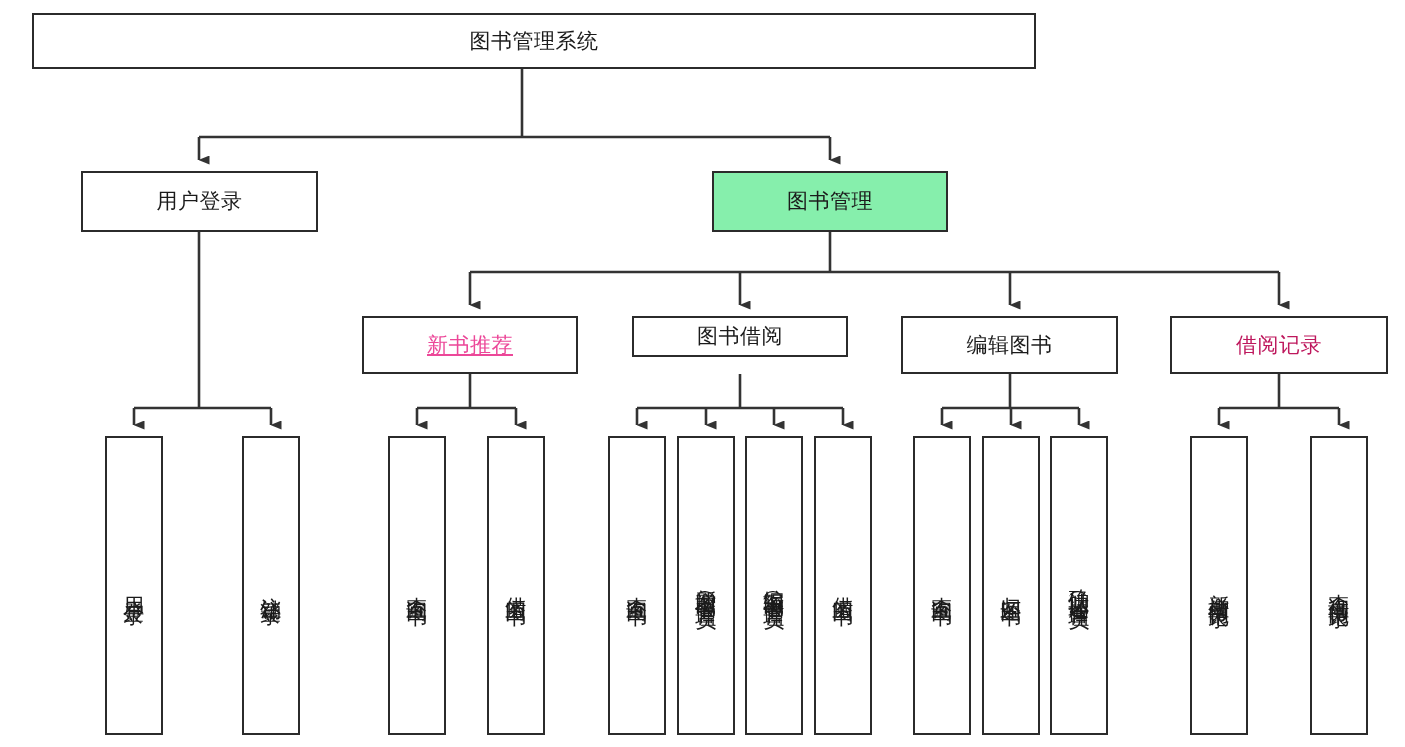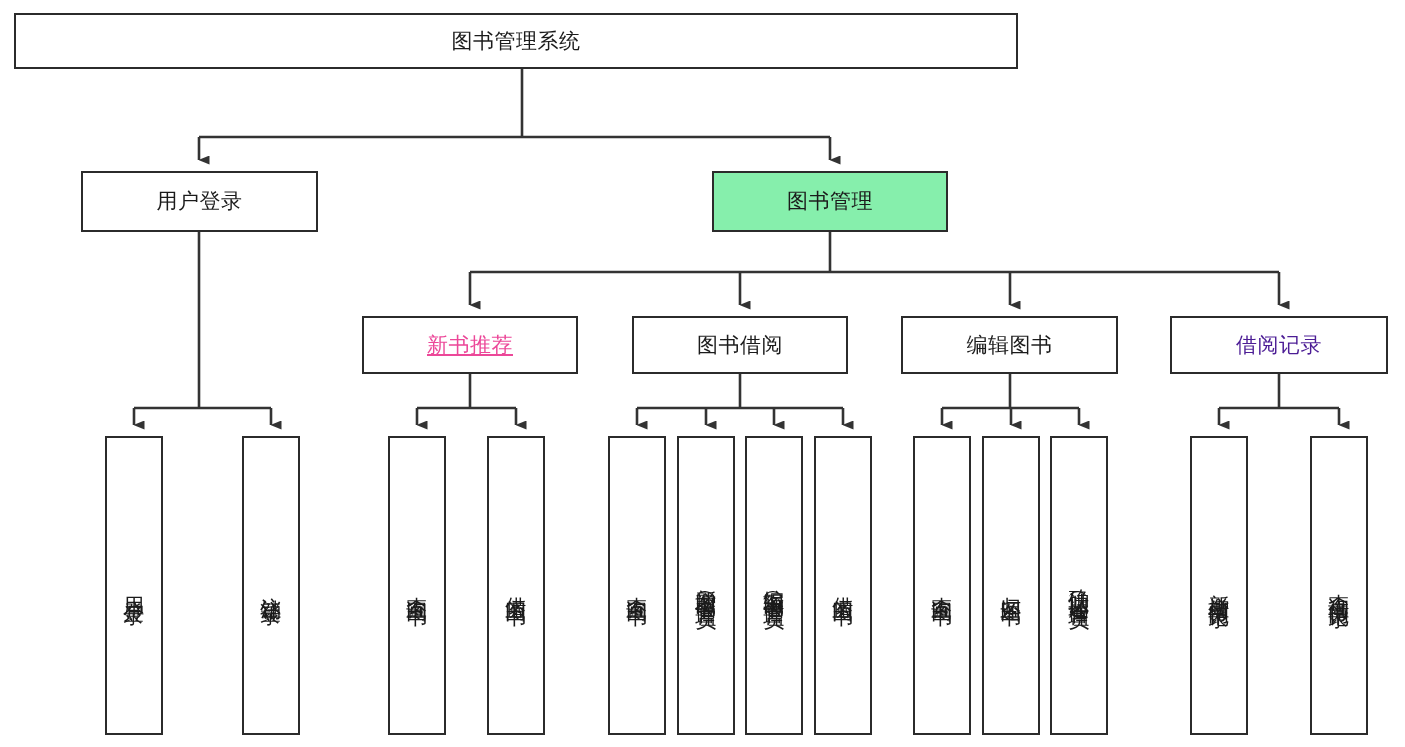--- a/index.html
+++ b/index.html
@@ -119,42 +119,42 @@
       <path d="M1011,408 L1011,425" marker-end="url(#arrowhead)"></path>
       <path d="M1079,408 L1079,425" marker-end="url(#arrowhead)"></path>
 
       <path d="M1279,374 L1279,408"></path>
       <path d="M1219,408 L1339,408"></path>
       <path d="M1219,408 L1219,425" marker-end="url(#arrowhead)"></path>
       <path d="M1339,408 L1339,425" marker-end="url(#arrowhead)"></path>
     </g>
   </svg>
 
-  <div class="node root horizontal" style="left: 14px; top: 13px; width: 1004px; height: 56px; border-color: rgb(43, 43, 43); background: rgb(255, 255, 255);">
+  <div class="node root horizontal" style="left: 32px; top: 13px; width: 1004px; height: 56px; border-color: rgb(43, 43, 43); background: rgb(255, 255, 255);">
     <span class="label" style="color: rgb(27, 27, 27);">图书管理系统</span>
   </div>
 
   <div class="node horizontal" style="left: 81px; top: 171px; width: 237px; height: 61px; border-color: rgb(43, 43, 43); background: rgb(255, 255, 255);">
     <span class="label" style="color: rgb(27, 27, 27);">用户登录</span>
   </div>
   <div class="node horizontal" style="left: 712px; top: 171px; width: 236px; height: 61px; border-color: rgb(43, 43, 43); background: #86efac;">
     <span class="label" style="color: rgb(27, 27, 27);">图书管理</span>
   </div>
 
   <div class="node horizontal" style="left: 362px; top: 316px; width: 216px; height: 58px; border-color: rgb(43, 43, 43); background: rgb(255, 255, 255);">
     <span class="label" style="color: #ec4899; text-decoration: underline;">新书推荐</span>
   </div>
-  <div class="node horizontal" style="left: 632px; top: 316px; width: 216px; height: 58px; border-color: rgb(43, 43, 43); background: rgb(255, 255, 255);">
+  <div class="node horizontal" style="left: 632px; top: 316px; width: 216px; height: 41px; border-color: rgb(43, 43, 43); background: rgb(255, 255, 255);">
     <span class="label" style="color: rgb(27, 27, 27);">图书借阅</span>
   </div>
   <div class="node horizontal" style="left: 901px; top: 316px; width: 217px; height: 58px; border-color: rgb(43, 43, 43); background: rgb(255, 255, 255);">
     <span class="label" style="color: rgb(27, 27, 27);">编辑图书</span>
   </div>
   <div class="node horizontal" style="left: 1170px; top: 316px; width: 218px; height: 58px; border-color: rgb(43, 43, 43); background: rgb(255, 255, 255);">
-    <span class="label" style="color: #4c1d95;">借阅记录</span>
+    <span class="label" style="color: #be185d;">借阅记录</span>
   </div>
 
   <div class="node vertical" style="left: 105px; top: 436px; width: 58px; height: 299px; border-color: rgb(43, 43, 43); background: rgb(255, 255, 255);">
     <span class="label" style="color: rgb(27, 27, 27);">用户登录</span>
   </div>
   <div class="node vertical" style="left: 242px; top: 436px; width: 58px; height: 299px; border-color: rgb(43, 43, 43); background: rgb(255, 255, 255);">
     <span class="label" style="color: rgb(27, 27, 27);">注销登录</span>
   </div>
   <div class="node vertical" style="left: 388px; top: 436px; width: 58px; height: 299px; border-color: rgb(43, 43, 43); background: rgb(255, 255, 255);">
     <span class="label" style="color: rgb(27, 27, 27);">查询图书</span>

